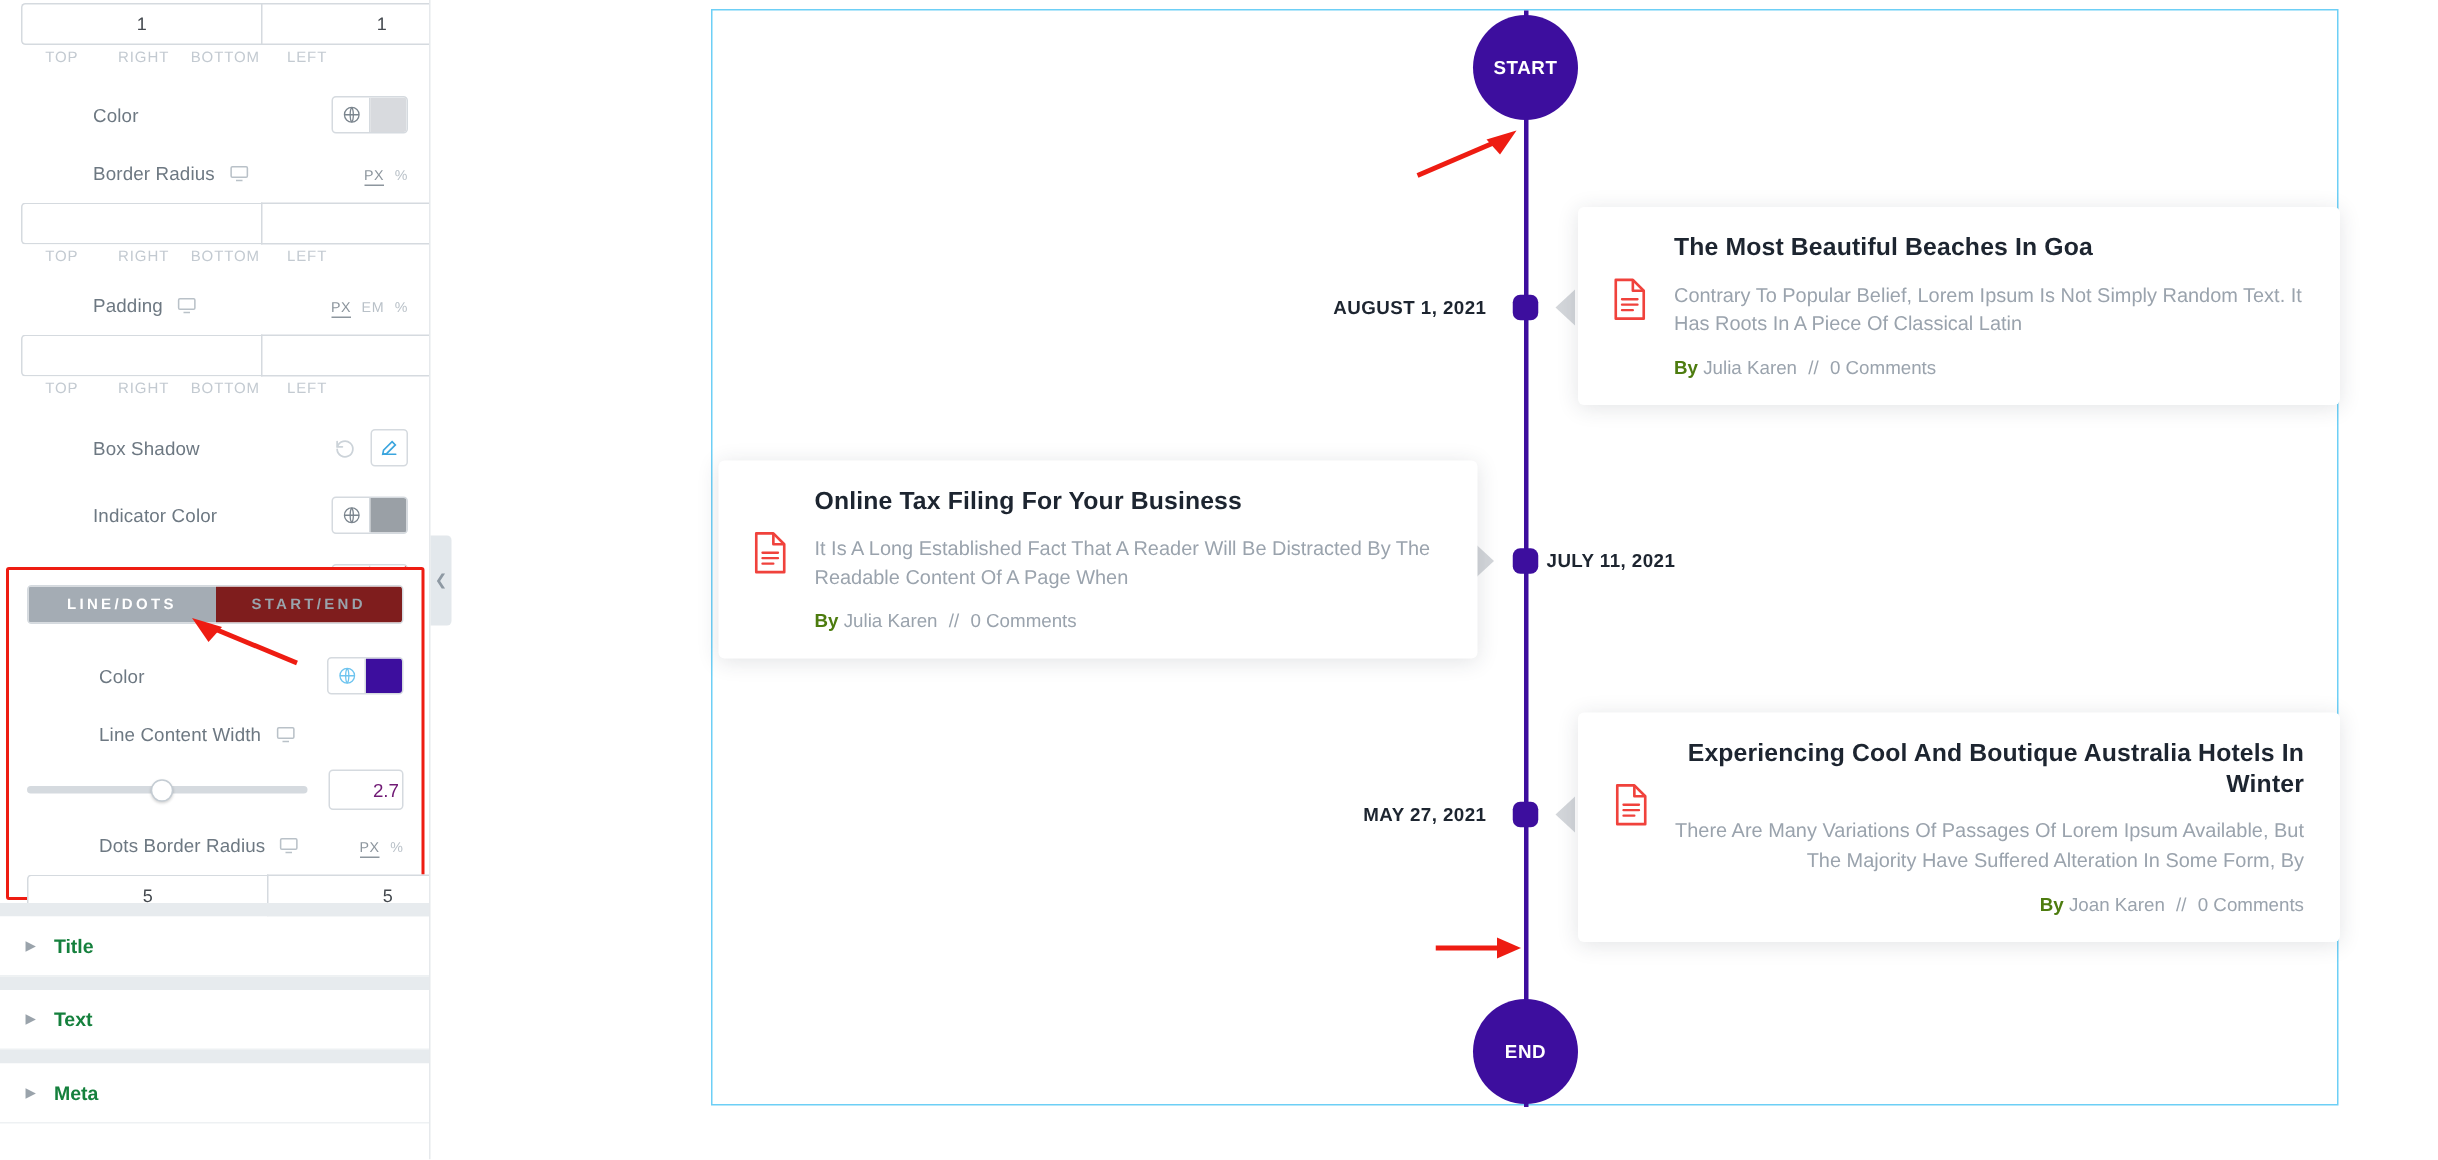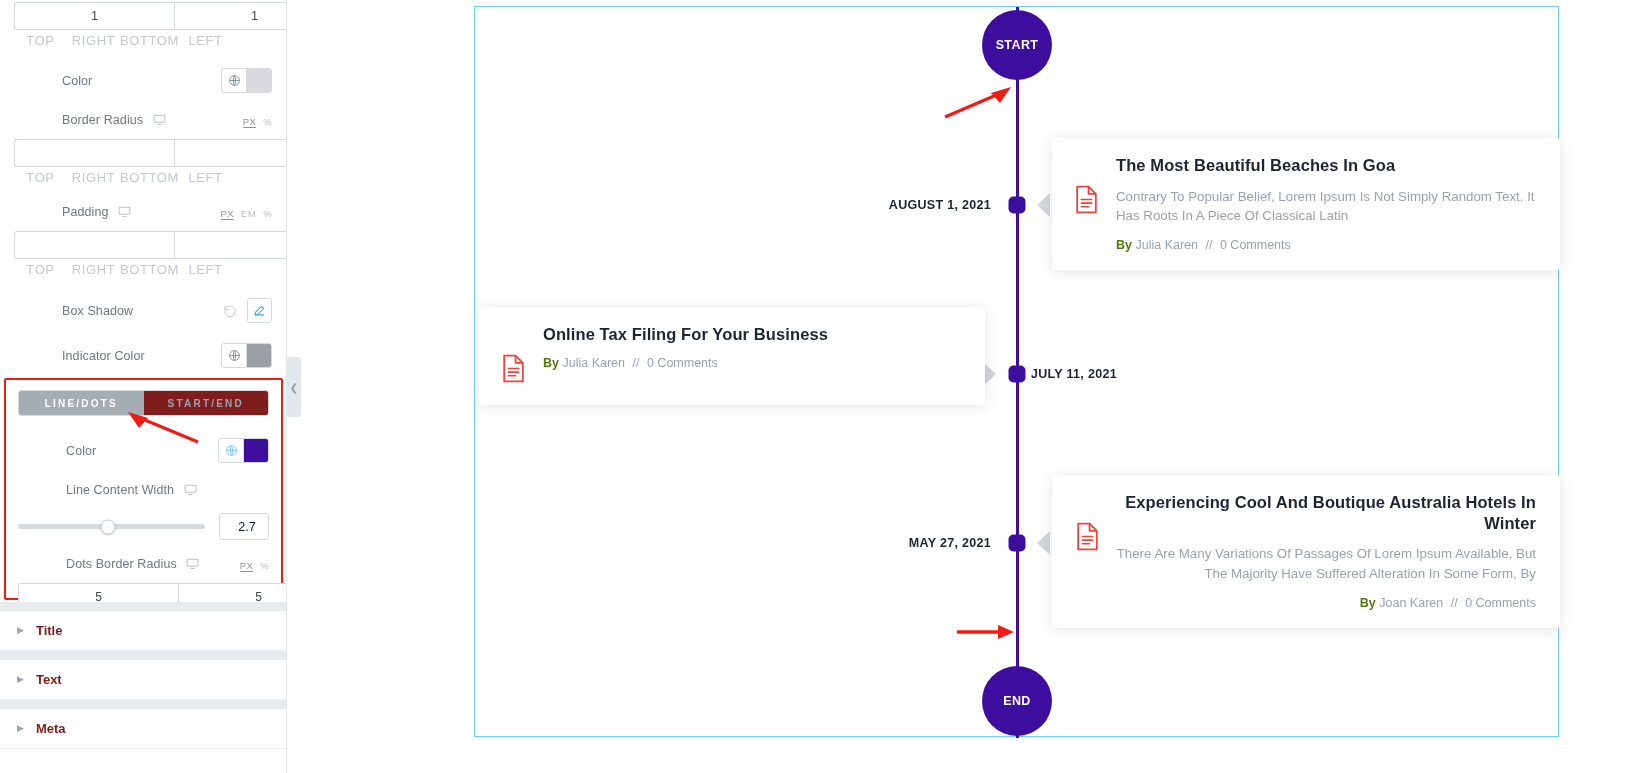--- a/index.html
+++ b/index.html
@@ -34,21 +34,21 @@
     flex: 1 1 0; height: 28px;
     border: 1px solid #d5dadf; border-right: none;
     font-size: 12px; color: #44494f; text-align: center;
     line-height: 26px; background: #fff;
     outline: none; font-family: "Liberation Sans", sans-serif;
   }
   .dims .cell:first-child { border-radius: 3px 0 0 3px; }
   .dimlabels { display: flex; width: 100%; margin-top: 3px; }
   .dimlabels span {
     flex: 1 1 0; text-align: center;
-    font-size: 13px; letter-spacing: .6px;
+    font-size: 10px; letter-spacing: .6px;
     color: #c3cad1; text-transform: uppercase;
   }
   .dimlabels .sp { flex: 0 0 40px; }
 
   
   .colorwidget {
     display: inline-flex; align-items: center;
     border: 1px solid #d5dadf; border-radius: 3px; overflow: hidden;
     height: 25px; background: #fff;
   }
@@ -107,33 +107,33 @@
   }
   .knob {
     position: absolute; top: 50%; left: 48%;
     width: 15px; height: 15px; border-radius: 50%;
     background: #fff; border: 1px solid #c4ccd3;
     transform: translate(-50%, -50%);
     box-shadow: 0 1px 2px rgba(0,0,0,.18);
   }
   .numbox {
     width: 50px; height: 27px; border: 1px solid #d5dadf; border-radius: 3px;
-    font-size: 12.5px; color: #0f172a; text-align: center; padding-left: 8px;
+    font-size: 12.5px; color: #701a75; text-align: right; padding-left: 8px;
     background: #fff; font-family: "Liberation Sans", sans-serif; outline: none;
   }
 
   
   .acc-sep { height: 9px; background: #e7ebee; }
   .acc {
     height: 40px; display: flex; align-items: center;
     padding-left: 17px; background: #fff; gap: 12px;
     border-bottom: 1px solid #eef1f3;
   }
   .acc .caret { color: #9aa3ab; font-size: 9px; line-height: 1; }
-  .acc .t { font-size: 13px; font-weight: 700; color: #7f1d1d; }
+  .acc .t { font-size: 13px; font-weight: 700; color: #15803d; }
 
   
   .collapse-tab {
     position: absolute; left: 287px; top: 357px;
     width: 14px; height: 60px;
     background: #e3e8ec; border-radius: 0 3px 3px 0;
     display: flex; align-items: center; justify-content: center;
     color: #8e99a3; font-size: 10px;
   }
 
@@ -481,20 +481,21 @@
     <div class="card left" style="top:300px;">
       <div class="pf-icon">
         <svg width="25" height="29" viewBox="0 0 24 28" fill="none" stroke="#f0423c" stroke-width="1.7" stroke-linejoin="round">
           <path d="M3 1.5h11l7 7v18H3z" fill="#fff"></path>
             <path d="M14 1.5v7h7"></path>
           <path d="M7 14h10M7 17.5h10M7 21h7" stroke-width="1.5" stroke-linecap="round"></path>
         </svg>
       </div>
       <div class="card-body">
         <h3 class="card-title">Online Tax Filing For Your Business</h3>
+        <p class="card-exc">It Is A Long Established Fact That A Reader Will Be Distracted By The Readable Content Of A Page When</p>
         <div class="card-meta">
           <b>By</b>
           <span>Julia Karen</span>
           <span class="sep">//</span>
           <span>0 Comments</span>
         </div>
       </div>
     </div>
 
     <div class="dot" style="top:536px;"></div>

